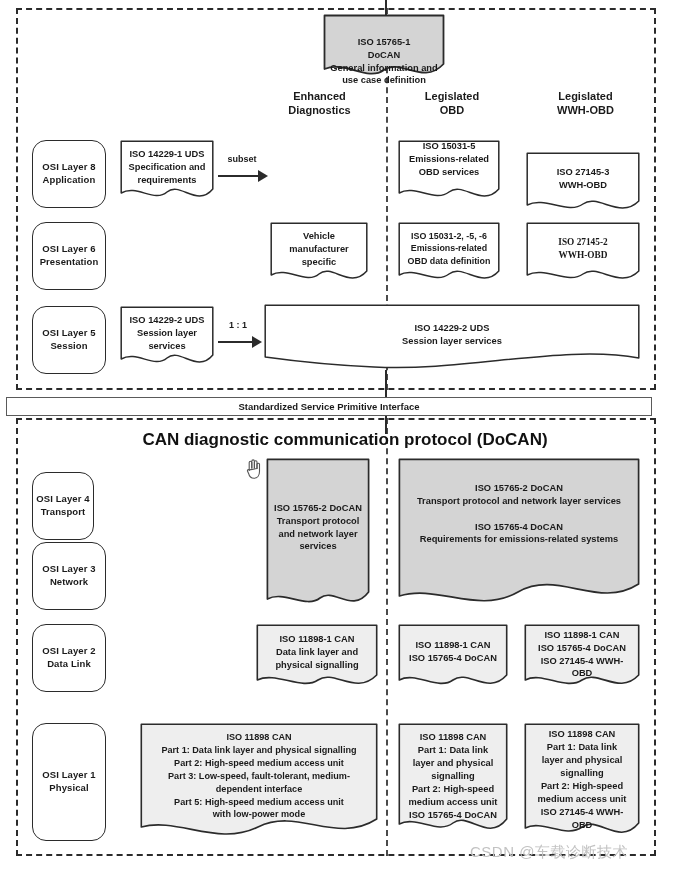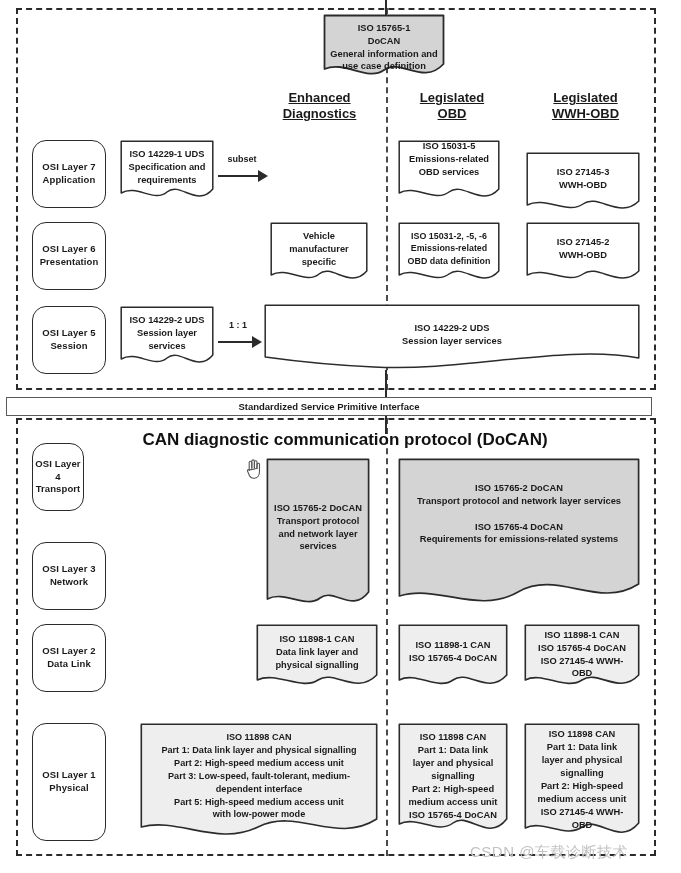--- a/index.html
+++ b/index.html
@@ -66,26 +66,25 @@
     font-weight: bold;
     line-height: 1.38;
     white-space: pre-line;
     padding: 0 5px;
   }
 
   
   .colhead {
     position: absolute;
     text-align: center;
-    font-size: 13px;
+    font-size: 11px;
     font-weight: bold;
     line-height: 1.25;
     white-space: pre-line;
     color: #1a1a1a;
-    text-decoration: underline;
   }
 
   
   .arrow-label {
     position: absolute;
     font-size: 9px;
     font-weight: bold;
     text-align: center;
   }
 
@@ -128,48 +127,48 @@
   <div class="dash-frame" style="left:16px; top:8px; width:640px; height:382px;"></div>
   <div class="dash-frame" style="left:16px; top:418px; width:640px; height:438px;"></div>
 
   <div class="col-div" style="left:386px; top:8px; height:382px;"></div>
   <div class="col-div" style="left:386px; top:418px; height:438px;"></div>
 
   <div class="doc" style="left:323px; top:14px; width:122px; height:66px;">
     <svg viewBox="0 0 122 66" preserveAspectRatio="none" aria-hidden="true">
       <path d="M1.5,1.5 H120.5 V50 C100,72 78,44 61,56 C44,68 22,46 1.5,55 Z" fill="#d4d4d4" stroke="#2b2b2b" stroke-width="1.8" stroke-linejoin="round"></path>
     </svg>
-    <div class="doc-txt" style="padding-top:8px;">ISO 15765-1
+    <div class="doc-txt" style="padding-top:22px;">ISO 15765-1
 DoCAN
 General information and
 use case definition</div>
   </div>
 
   <div class="abs" style="left:385px; top:0px; width:2px; height:16px; background:#2b2b2b;"></div>
 
   <div class="colhead" style="left:252px; top:90px; width:135px;">Enhanced
 Diagnostics</div>
   <div class="colhead" style="left:392px; top:90px; width:120px;">Legislated
 OBD</div>
   <div class="colhead" style="left:518px; top:90px; width:135px;">Legislated
 WWH-OBD</div>
 
   <div class="osi" style="left:32px; top:140px; width:74px; height:68px;">
-    <span style="white-space:pre-line;">OSI Layer 7
+    <span style="white-space:pre-line;">OSI Layer 8
 Application</span>
   </div>
   <div class="osi" style="left:32px; top:222px; width:74px; height:68px;">
     <span style="white-space:pre-line;">OSI Layer 6
 Presentation</span>
   </div>
   <div class="osi" style="left:32px; top:306px; width:74px; height:68px;">
     <span style="white-space:pre-line;">OSI Layer 5
 Session</span>
   </div>
-  <div class="osi" style="left:32px; top:443px; width:52px; height:68px;">
+  <div class="osi" style="left:32px; top:472px; width:62px; height:68px;">
     <span style="white-space:pre-line;">OSI Layer 4
 Transport</span>
   </div>
   <div class="osi" style="left:32px; top:542px; width:74px; height:68px;">
     <span style="white-space:pre-line;">OSI Layer 3
 Network</span>
   </div>
   <div class="osi" style="left:32px; top:624px; width:74px; height:68px;">
     <span style="white-space:pre-line;">OSI Layer 2
 Data Link</span>
@@ -223,21 +222,21 @@
 
   <div class="doc" style="left:398px; top:222px; width:102px; height:64px;">
     <svg viewBox="0 0 102 64" preserveAspectRatio="none" aria-hidden="true">
       <path d="M1.2,1.2 H100.8 V49 C84,68 65,41 51,52 C37,63 17,44 1.2,53 Z" fill="#ffffff" stroke="#2b2b2b" stroke-width="1.5" stroke-linejoin="round"></path>
     </svg>
     <div class="doc-txt" style="padding-top:8px; font-size:8.9px;">ISO 15031-2, -5, -6
 Emissions-related
 OBD data definition</div>
   </div>
 
-  <div class="doc" style="left:526px; top:222px; width:114px; height:64px;">
+  <div class="doc" style="left:526px; top:222px; width:114px; height:64px;font-family:Liberation Serif, serif;">
     <svg viewBox="0 0 114 64" preserveAspectRatio="none" aria-hidden="true">
       <path d="M1.2,1.2 H112.8 V49 C94,68 72,41 57,52 C42,63 19,44 1.2,53 Z" fill="#ffffff" stroke="#2b2b2b" stroke-width="1.5" stroke-linejoin="round"></path>
     </svg>
     <div class="doc-txt" style="padding-top:14px;">ISO 27145-2
 WWH-OBD</div>
   </div>
 
   <div class="doc" style="left:120px; top:306px; width:94px; height:64px;">
     <svg viewBox="0 0 94 64" preserveAspectRatio="none" aria-hidden="true">
       <path d="M1.2,1.2 H92.8 V49 C77,68 60,41 47,52 C34,63 17,44 1.2,53 Z" fill="#ffffff" stroke="#2b2b2b" stroke-width="1.5" stroke-linejoin="round"></path>

